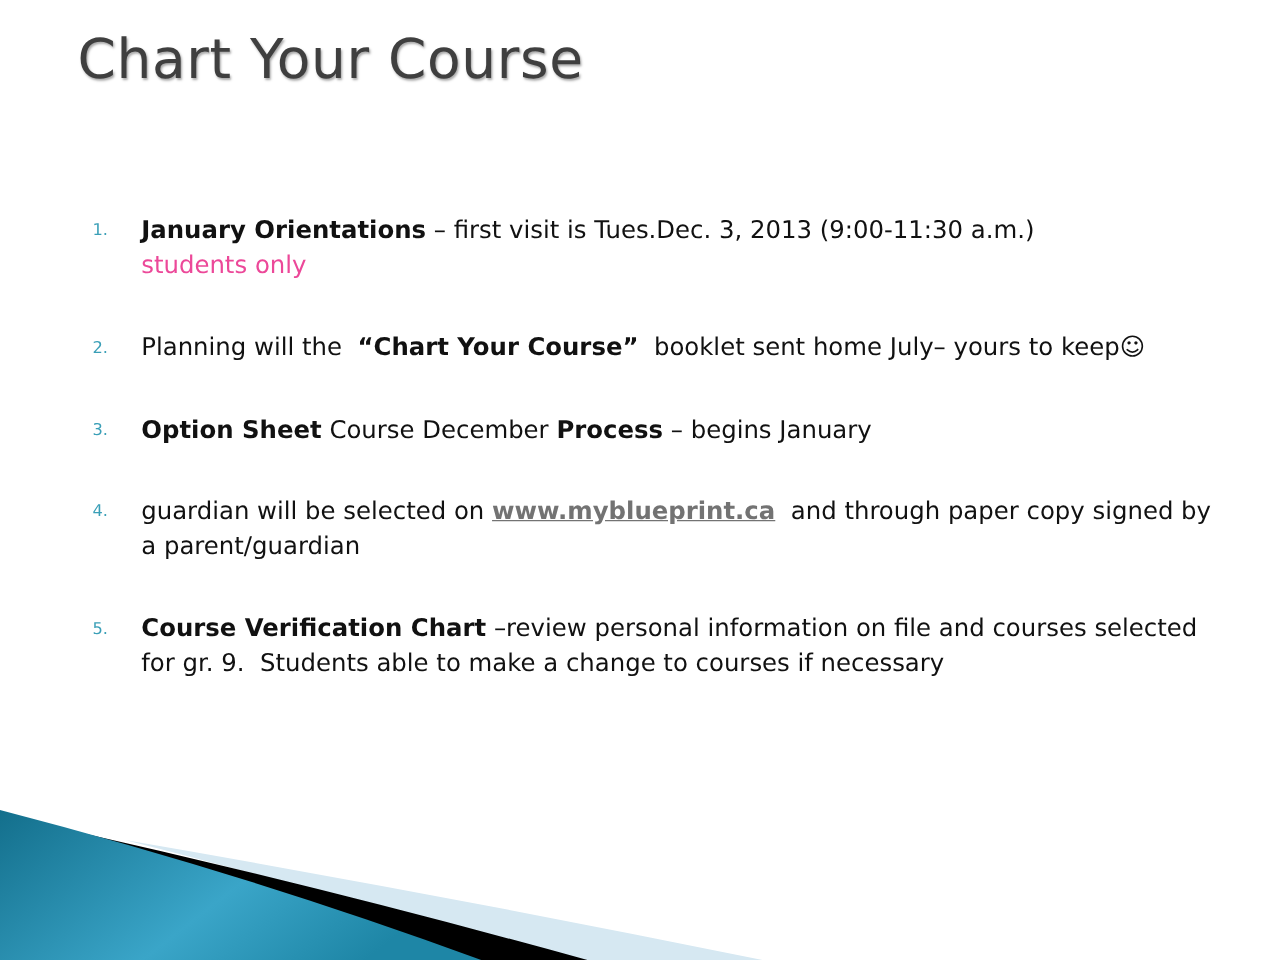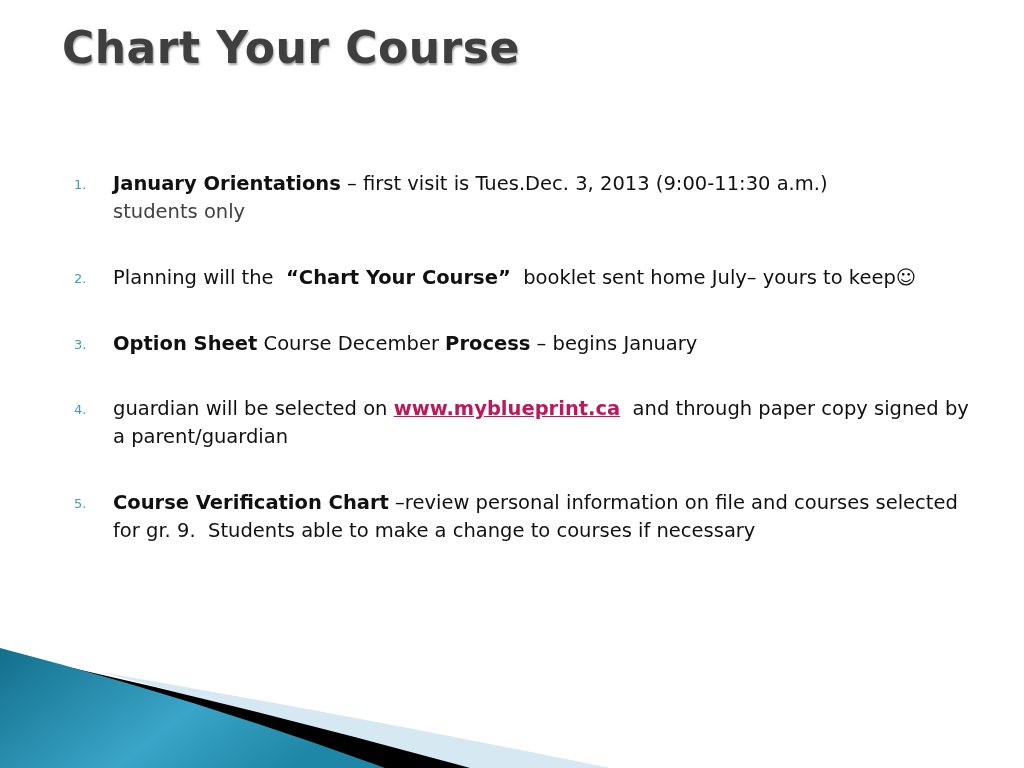--- a/index.html
+++ b/index.html
@@ -5,28 +5,28 @@
     html, body { margin: 0; padding: 0; }
     body {
       width: 1024px; height: 768px; position: relative; overflow: hidden;
       background: #ffffff;
       font-family: "DejaVu Sans", sans-serif;
     }
     .title {
       position: absolute; left: 62px; top: 22px;
       font-size: 44px; color: #3f3f3f; letter-spacing: 0.5px;
       text-shadow: 1px 2px 2px rgba(0,0,0,0.35);
-      margin: 0; font-weight: bold;
+      margin: 0; font-weight: normal;
     }
     .list { position: absolute; left: 72px; top: 170px; width: 900px; margin: 0; padding: 0; list-style: none; }
     .item { position: relative; padding-left: 41px; font-size: 19.5px; line-height: 28px; color: #111; }
     .num { position: absolute; left: 2px; top: 1px; font-size: 13px; color: #3a9fb7; }
     .b { font-weight: bold; }
-    .red { color: #404040; }
-    .link { color: #be185d; font-weight: bold; text-decoration: underline; }
+    .red { color: #ec4899; }
+    .link { color: #737373; font-weight: bold; text-decoration: underline; }
     .swoosh { position: absolute; left: 0; bottom: 0; width: 1024px; height: 130px; }
   </style>
 </head>
 <body>
 
 <h1 class="title">Chart Your Course</h1>
 
 <ol class="list">
   <li class="item" style="margin-bottom:38px;">
     <span class="num">1.</span>

